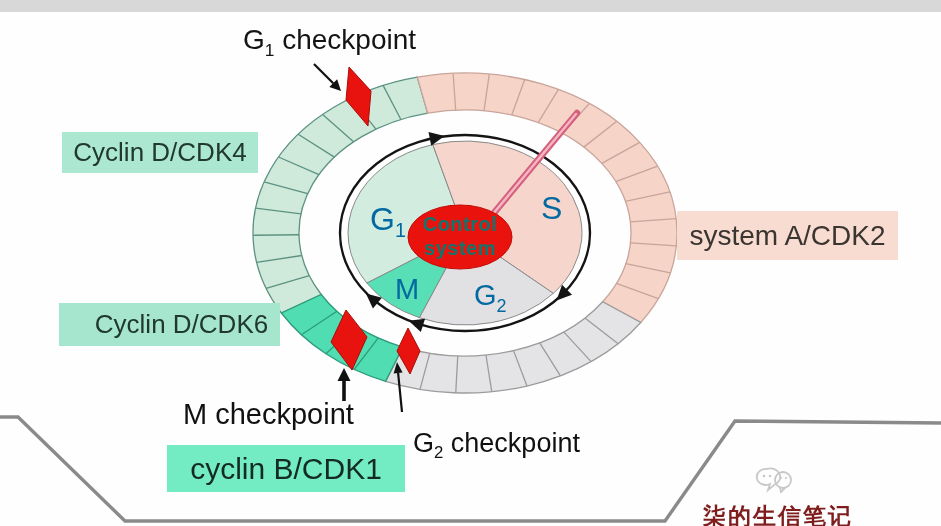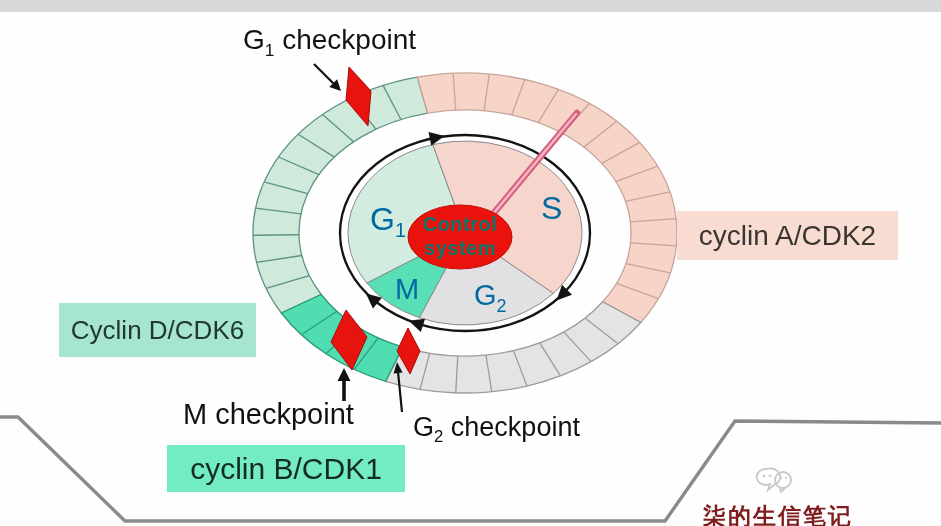--- a/index.html
+++ b/index.html
@@ -8,23 +8,23 @@
     font-family:"Liberation Sans","DejaVu Sans",sans-serif;color:#141414;
   }
   .topbar{position:absolute;left:0;top:0;width:941px;height:12px;}
   svg.diagram{position:absolute;left:0;top:0;}
   .lbl{position:absolute;white-space:nowrap;color:#141414;text-align:center;}
   .lbl sub{font-size:62%;}
   .box{position:absolute;display:flex;align-items:center;justify-content:center;
        white-space:nowrap;color:#20382f;}
   .g1cp{left:243px;top:24px;font-size:28px;font-weight:500;}
   .mcp{left:183px;top:398px;font-size:29px;font-weight:500;color:#111;}
-  .g2cp{left:413px;top:412px;font-size:27px;font-weight:500;color:#111;}
+  .g2cp{left:413px;top:428px;font-size:27px;font-weight:500;color:#111;}
   .cdk4{left:62px;top:132px;width:196px;height:41px;font-size:26px;}
-  .cdk6{left:59px;top:303px;width:197px;height:54px;font-size:26px;}
+  .cdk6{left:59px;top:303px;width:197px;height:43px;font-size:26px;padding-left:24px;}
   .bcdk1{left:167px;top:445px;width:238px;height:47px;font-size:30px;font-weight:500;color:#132b22;}
   .acdk2{left:677px;top:211px;width:221px;height:49px;font-size:28px;color:#3a3530;}
   .phase{position:absolute;font-weight:500;color:#0369a1;}
   .phase sub{font-size:62%;}
   .ph-g1{left:370px;top:201px;font-size:32px;}
   .ph-s{left:541px;top:190px;font-size:32px;}
   .ph-m{left:395px;top:273px;font-size:29px;}
   .ph-g2{left:474px;top:279px;font-size:29px;}
   .control-text{position:absolute;left:404px;top:212px;width:112px;text-align:center;
     font-size:20px;font-weight:bold;color:#7d150d;line-height:24px;letter-spacing:.5px;}
@@ -96,35 +96,38 @@
       <polygon points="341,91 329.332738110422,87.11091270347399 337.11091270347396,79.33273811042196" fill="#111"></polygon>
       <line x1="344" y1="401" x2="344" y2="381" stroke="#111" stroke-width="3.6"></line>
       <polygon points="344,368 350.5,381 337.5,381" fill="#111"></polygon>
       <line x1="402" y1="412" x2="398.094540909231" y2="372.9454090923099" stroke="#111" stroke-width="2.2"></line>
       <polygon points="397,362 402.57220826517596,372.4976423567154 393.61687355328604,373.3931758279044" fill="#111"></polygon>
       <polyline points="0,417 18,417 125,521 665,521 735,421 941,423" fill="none" stroke="#8a8a8a" stroke-width="3.4"></polyline>
     </svg>
 
   <div class="lbl g1cp"><span>G</span><sub>1</sub><span> checkpoint</span></div>
 
+  <div class="box cdk4" id="box-cdk4" style="background: rgb(171, 231, 209);">
+      <span>Cyclin D/CDK4</span>
+    </div>
 
   <div class="box cdk6" id="box-cdk6" style="background: rgb(166, 230, 206);">
       <span>Cyclin D/CDK6</span>
     </div>
 
   <div class="lbl mcp"><span>M checkpoint</span></div>
 
   <div class="lbl g2cp"><span>G</span><sub>2</sub><span> checkpoint</span></div>
 
   <div class="box bcdk1" id="box-bcdk1" style="background: rgb(115, 236, 195);">
       <span>cyclin B/CDK1</span>
     </div>
 
   <div class="box acdk2" id="box-acdk2" style="background: rgb(248, 220, 209);">
-      <span>cyclin A/CDK2</span>
+      <span>system A/CDK2</span>
     </div>
 
   <div class="phase ph-g1"><span>G</span><sub>1</sub></div>
   <div class="phase ph-s"><span>S</span></div>
   <div class="phase ph-g2"><span>G</span><sub>2</sub></div>
   <div class="phase ph-m"><span>M</span></div>
 
   <div class="control-text" style="color: #0f766e;">
     <div>Control</div>
     <div>system</div>

